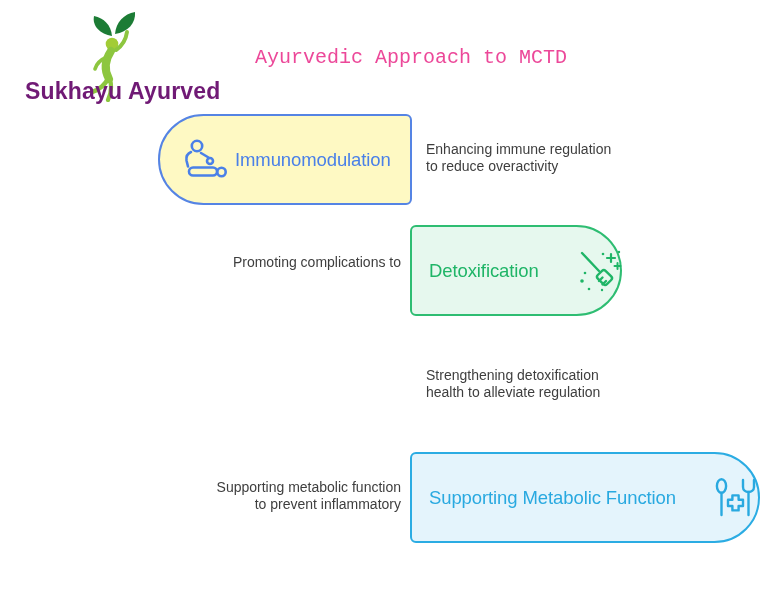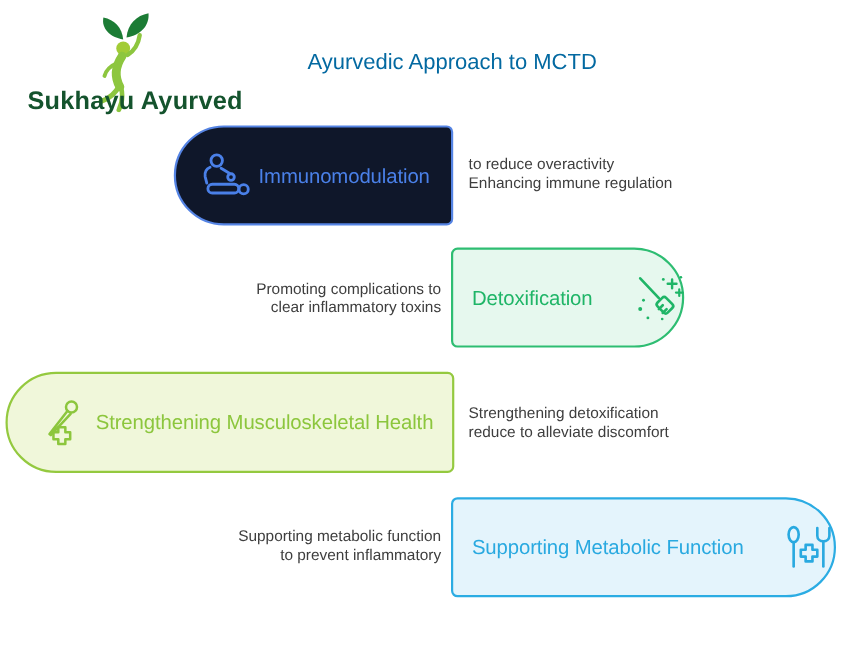--- a/index.html
+++ b/index.html
@@ -5,26 +5,26 @@
   html,body{margin:0;padding:0;background:#ffffff;}
   .canvas{
     position:relative;width:768px;height:610px;background:#ffffff;overflow:hidden;
     font-family:"Liberation Sans", sans-serif;
   }
   
   .logo{position:absolute;left:25px;top:8px;width:190px;height:95px;}
   .logo-art{position:absolute;left:60px;top:2px;width:60px;height:92px;}
   .logo-text{
     position:absolute;left:0;bottom:-2px;white-space:nowrap;
-    font-size:23px;font-weight:700;color:#14532d;letter-spacing:0.2px;
+    font-size:23px;font-weight:700;color:#701a75;letter-spacing:0.2px;
   }
   
   .page-title{
     position:absolute;left:54px;right:0;top:46px;text-align:center;
-    font-size:20px;font-weight:500;color:#0369a1;
+    font-size:20px;font-weight:500;color:#ec4899;font-family:Liberation Mono, monospace;
   }
   
   .step-card{
     position:absolute;display:flex;align-items:center;box-sizing:border-box;
     border:2px solid;background:#fff;
   }
   .step-card .step-label{
     font-size:18.5px;font-weight:500;white-space:nowrap;letter-spacing:-0.1px;
   }
   .step-icon{flex:0 0 auto;display:block;}
@@ -61,34 +61,34 @@
       <path d="M26 41 C20 50 19 60 24 69" fill="none" stroke="#8dc63f" stroke-width="8" stroke-linecap="round"></path>
       <path d="M22 47 C15 50 11 55 10 59" fill="none" stroke="#8dc63f" stroke-width="3.6" stroke-linecap="round"></path>
       <path d="M24 67 C20 75 14 80 7 82" fill="none" stroke="#8dc63f" stroke-width="4.6" stroke-linecap="round"></path>
       <path d="M25 69 C27 77 26 84 23 90" fill="none" stroke="#8dc63f" stroke-width="4.2" stroke-linecap="round"></path>
     </svg>
     <div class="logo-text">Sukhayu Ayurved</div>
   </div>
 
   <div class="page-title">Ayurvedic Approach to MCTD</div>
 
-  <div class="step-card pill-left card-1" style="border-color: rgb(85, 132, 228); background: #0f172a; color: rgb(74, 128, 232);">
+  <div class="step-card pill-left card-1" style="border-color: rgb(85, 132, 228); background: #fef9c3; color: rgb(74, 128, 232);">
     <svg class="step-icon" width="52" height="46" viewBox="0 0 52 46" fill="none" stroke="currentColor" stroke-width="2.6" stroke-linecap="round" stroke-linejoin="round">
       <circle cx="17" cy="9" r="5.2"></circle>
       <path d="M11 15 c-3.5 1.5 -5 5 -4.5 8.5 l1.5 6"></path>
       <path d="M21 16 l7.5 4.5"></path>
       <circle cx="30" cy="24" r="3"></circle>
       <rect x="9" y="30.5" width="28" height="8" rx="4"></rect>
       <circle cx="41.5" cy="35" r="4.2"></circle>
     </svg>
     <span class="step-label">Immunomodulation</span>
   </div>
   <div class="step-desc desc-1">
+    <span>Enhancing immune regulation</span>
     <span>to reduce overactivity</span>
-    <span>Enhancing immune regulation</span>
   </div>
 
   <div class="step-card pill-right card-2" style="border-color: rgb(46, 189, 114); background: rgb(230, 248, 238); color: rgb(31, 181, 103);">
     <span class="step-label">Detoxification</span>
     <svg class="step-icon icon-right" width="50" height="50" viewBox="0 0 50 50" fill="none" stroke="currentColor" stroke-width="2.4" stroke-linecap="round" stroke-linejoin="round">
       <line x1="9" y1="7" x2="26" y2="25"></line>
       <rect x="25" y="26" width="13" height="11" rx="2.5" transform="rotate(45 31.5 31.5)"></rect>
       <line x1="29.5" y1="31.5" x2="26" y2="35"></line>
       <line x1="33" y1="35" x2="29.5" y2="38.5"></line>
       <path d="M38 8 v8 M34 12 h8" stroke-width="2.2"></path>
@@ -96,34 +96,25 @@
       <circle cx="30" cy="8" r="1.3" fill="currentColor" stroke="none"></circle>
       <circle cx="46" cy="6" r="1.2" fill="currentColor" stroke="none"></circle>
       <circle cx="12" cy="27" r="1.3" fill="currentColor" stroke="none"></circle>
       <circle cx="9" cy="35" r="1.8" fill="currentColor" stroke="none"></circle>
       <circle cx="16" cy="43" r="1.3" fill="currentColor" stroke="none"></circle>
       <circle cx="29" cy="44" r="1.2" fill="currentColor" stroke="none"></circle>
     </svg>
   </div>
   <div class="step-desc desc-2">
     <span>Promoting complications to</span>
-    <span>clear inflammatory toxins</span>
   </div>
 
-  <div class="step-card pill-left card-3" style="border-color: rgb(148, 201, 63); background: rgb(240, 247, 218); color: rgb(140, 198, 61);">
-    <svg class="step-icon" width="48" height="48" viewBox="0 0 48 48" fill="none" stroke="currentColor" stroke-width="2.3" stroke-linecap="round" stroke-linejoin="round">
-      <circle cx="32" cy="10" r="5"></circle>
-      <path d="M28.3 13.7 L12 34.5 l1.2 1 L31.2 16.2"></path>
-      <path d="M20 28.5 h6.4 v4.4 h4.4 v6.4 h-4.4 v4.4 h-6.4 v-4.4 h-4.4 v-6.4 h4.4 z"></path>
-    </svg>
-    <span class="step-label">Strengthening Musculoskeletal Health</span>
-  </div>
   <div class="step-desc desc-3">
     <span>Strengthening detoxification</span>
-    <span>reduce to alleviate discomfort</span>
+    <span>health to alleviate regulation</span>
   </div>
 
   <div class="step-card pill-right card-4" style="border-color: rgb(43, 172, 227); background: rgb(228, 244, 252); color: rgb(41, 169, 224);">
     <span class="step-label">Supporting Metabolic Function</span>
     <svg class="step-icon icon-right" width="50" height="46" viewBox="0 0 50 46" fill="none" stroke="currentColor" stroke-width="2.4" stroke-linecap="round" stroke-linejoin="round">
       <ellipse cx="11.5" cy="11" rx="4.6" ry="6.8"></ellipse>
       <line x1="11.5" y1="18" x2="11.5" y2="40"></line>
       <path d="M33 5 v7 c0 3 2.5 5 5.5 5 s5.5 -2 5.5 -5 V5"></path>
       <line x1="38.5" y1="17" x2="38.5" y2="40"></line>
       <path d="M22.4 20.4 h6.2 v4.4 h4.4 v6.2 h-4.4 v4.4 h-6.2 v-4.4 h-4.4 v-6.2 h4.4 z"></path>

